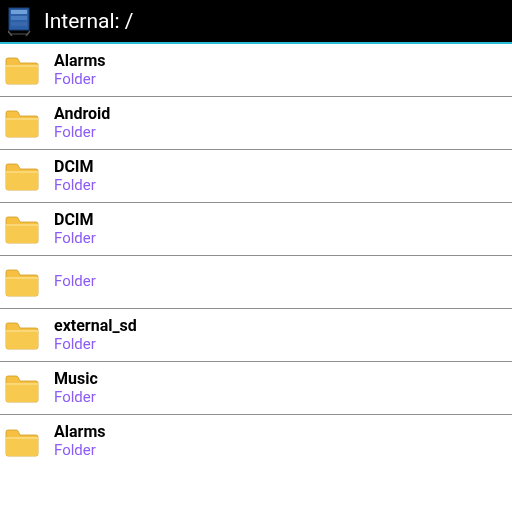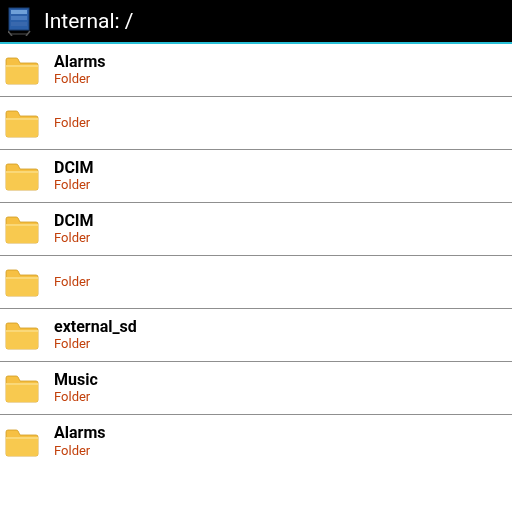--- a/index.html
+++ b/index.html
@@ -19,21 +19,21 @@
       display: flex;
       align-items: center;
       height: 53px;
       border-bottom: 1px solid #8f8f8f;
       padding-left: 4px;
     }
     .row:last-child { border-bottom: none; }
     .folder-icon { width: 36px; height: 30px; margin-right: 14px; flex-shrink: 0; }
     .row-text { display: flex; flex-direction: column; justify-content: center; }
     .row-name { font-size: 16px; font-weight: 700; color: #000; line-height: 1.2; }
-    .row-type { font-size: 13px; font-weight: 400; color: #c2410c; line-height: 1.3; }
+    .row-type { font-size: 15px; font-weight: 400; color: #8b5cf6; line-height: 1.3; }
   </style>
 </head>
 <body>
 
 <div class="header">
   <svg class="app-icon" viewBox="0 0 26 30">
     <rect x="1" y="2" width="20" height="22" fill="#2b5fa8" stroke="#1a3f72" stroke-width="1"></rect>
     <rect x="3" y="4" width="16" height="4" fill="#6fa0d8"></rect>
     <rect x="3" y="10" width="16" height="4" fill="#4a7cc0"></rect>
     <rect x="3" y="16" width="16" height="4" fill="#3968ad"></rect>
@@ -57,20 +57,21 @@
     <span class="row-type">Folder</span>
   </div>
     </div>
     <div class="row">
       <svg class="folder-icon" viewBox="0 0 36 30">
   <path d="M2 6 L2 27 Q2 29 4 29 L32 29 Q34 29 34 27 L34 10 Q34 8 32 8 L16 8 L14 4 Q13.5 3 12 3 L4 3 Q2 3 2 5 Z" fill="#f6c043" stroke="#d19a1e" stroke-width="0.8"></path>
   <path d="M2 10 L34 10 L34 27 Q34 29 32 29 L4 29 Q2 29 2 27 Z" fill="#f8c94f"></path>
   <path d="M2 10 L34 10 L34 12 L2 12 Z" fill="#fad878"></path>
 </svg>
       <div class="row-text">
+    <span class="row-name">Android</span>
     <span class="row-type">Folder</span>
   </div>
     </div>
     <div class="row">
       <svg class="folder-icon" viewBox="0 0 36 30">
   <path d="M2 6 L2 27 Q2 29 4 29 L32 29 Q34 29 34 27 L34 10 Q34 8 32 8 L16 8 L14 4 Q13.5 3 12 3 L4 3 Q2 3 2 5 Z" fill="#f6c043" stroke="#d19a1e" stroke-width="0.8"></path>
   <path d="M2 10 L34 10 L34 27 Q34 29 32 29 L4 29 Q2 29 2 27 Z" fill="#f8c94f"></path>
   <path d="M2 10 L34 10 L34 12 L2 12 Z" fill="#fad878"></path>
 </svg>
       <div class="row-text">

